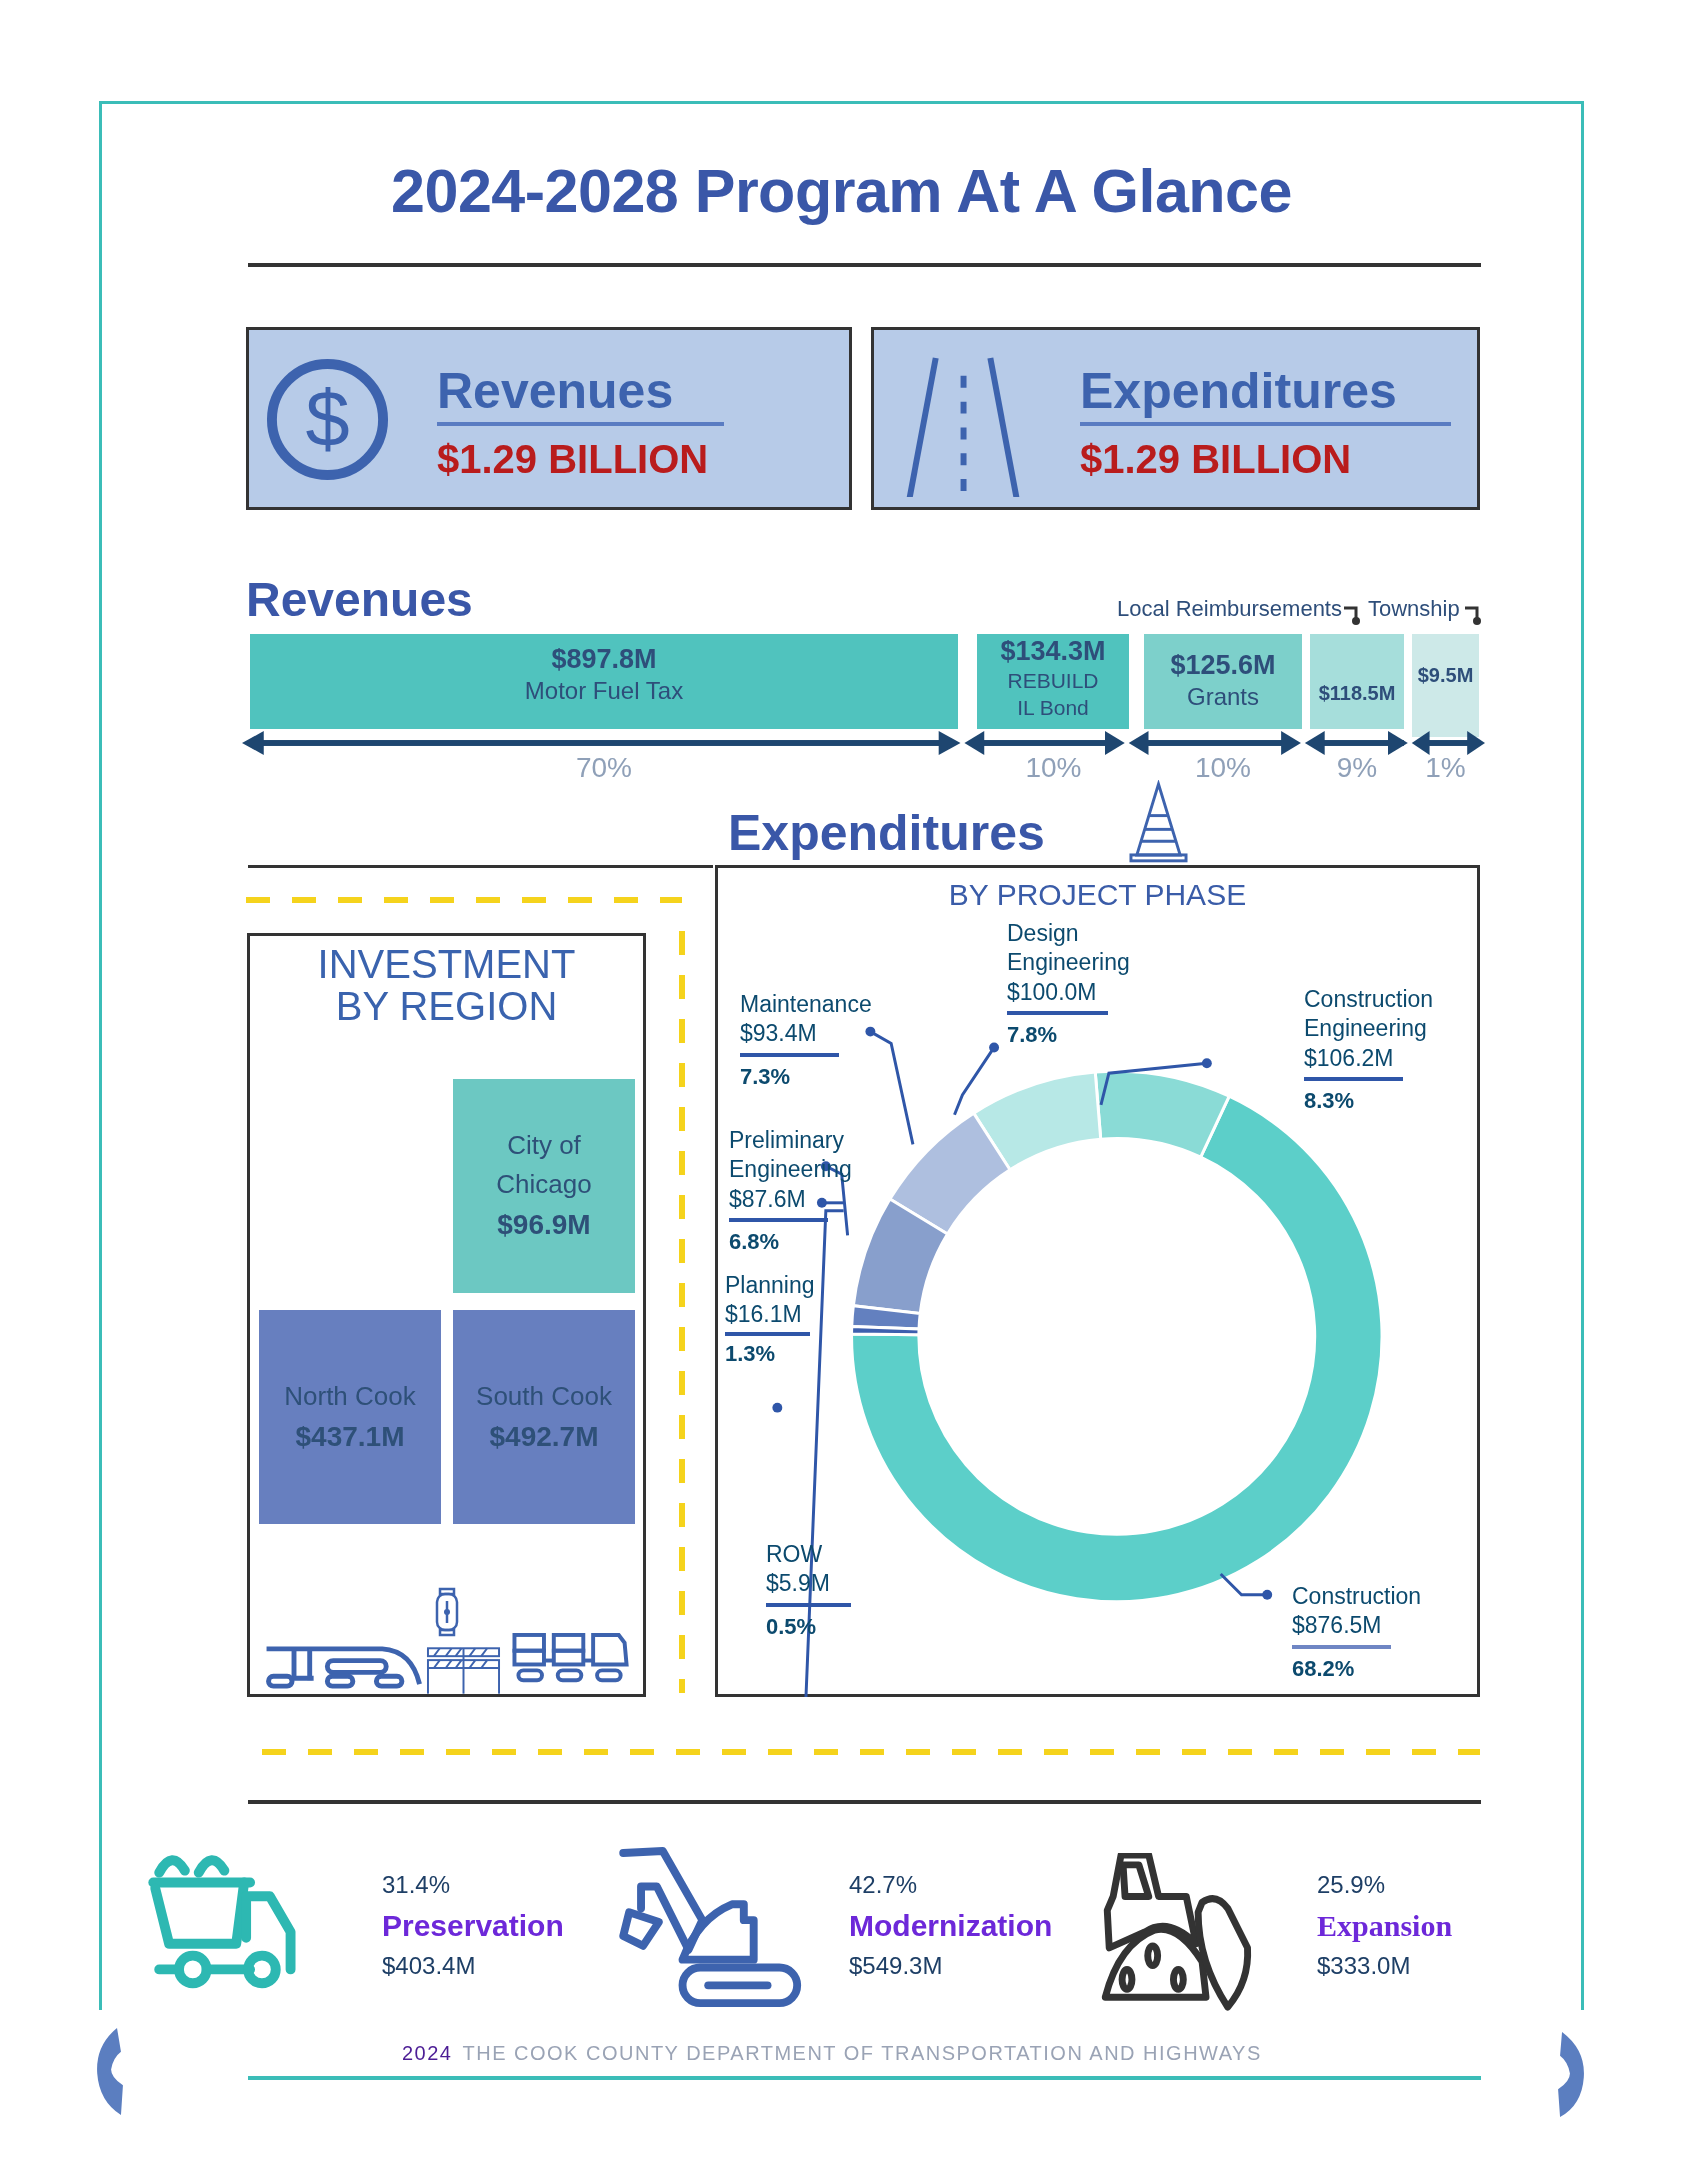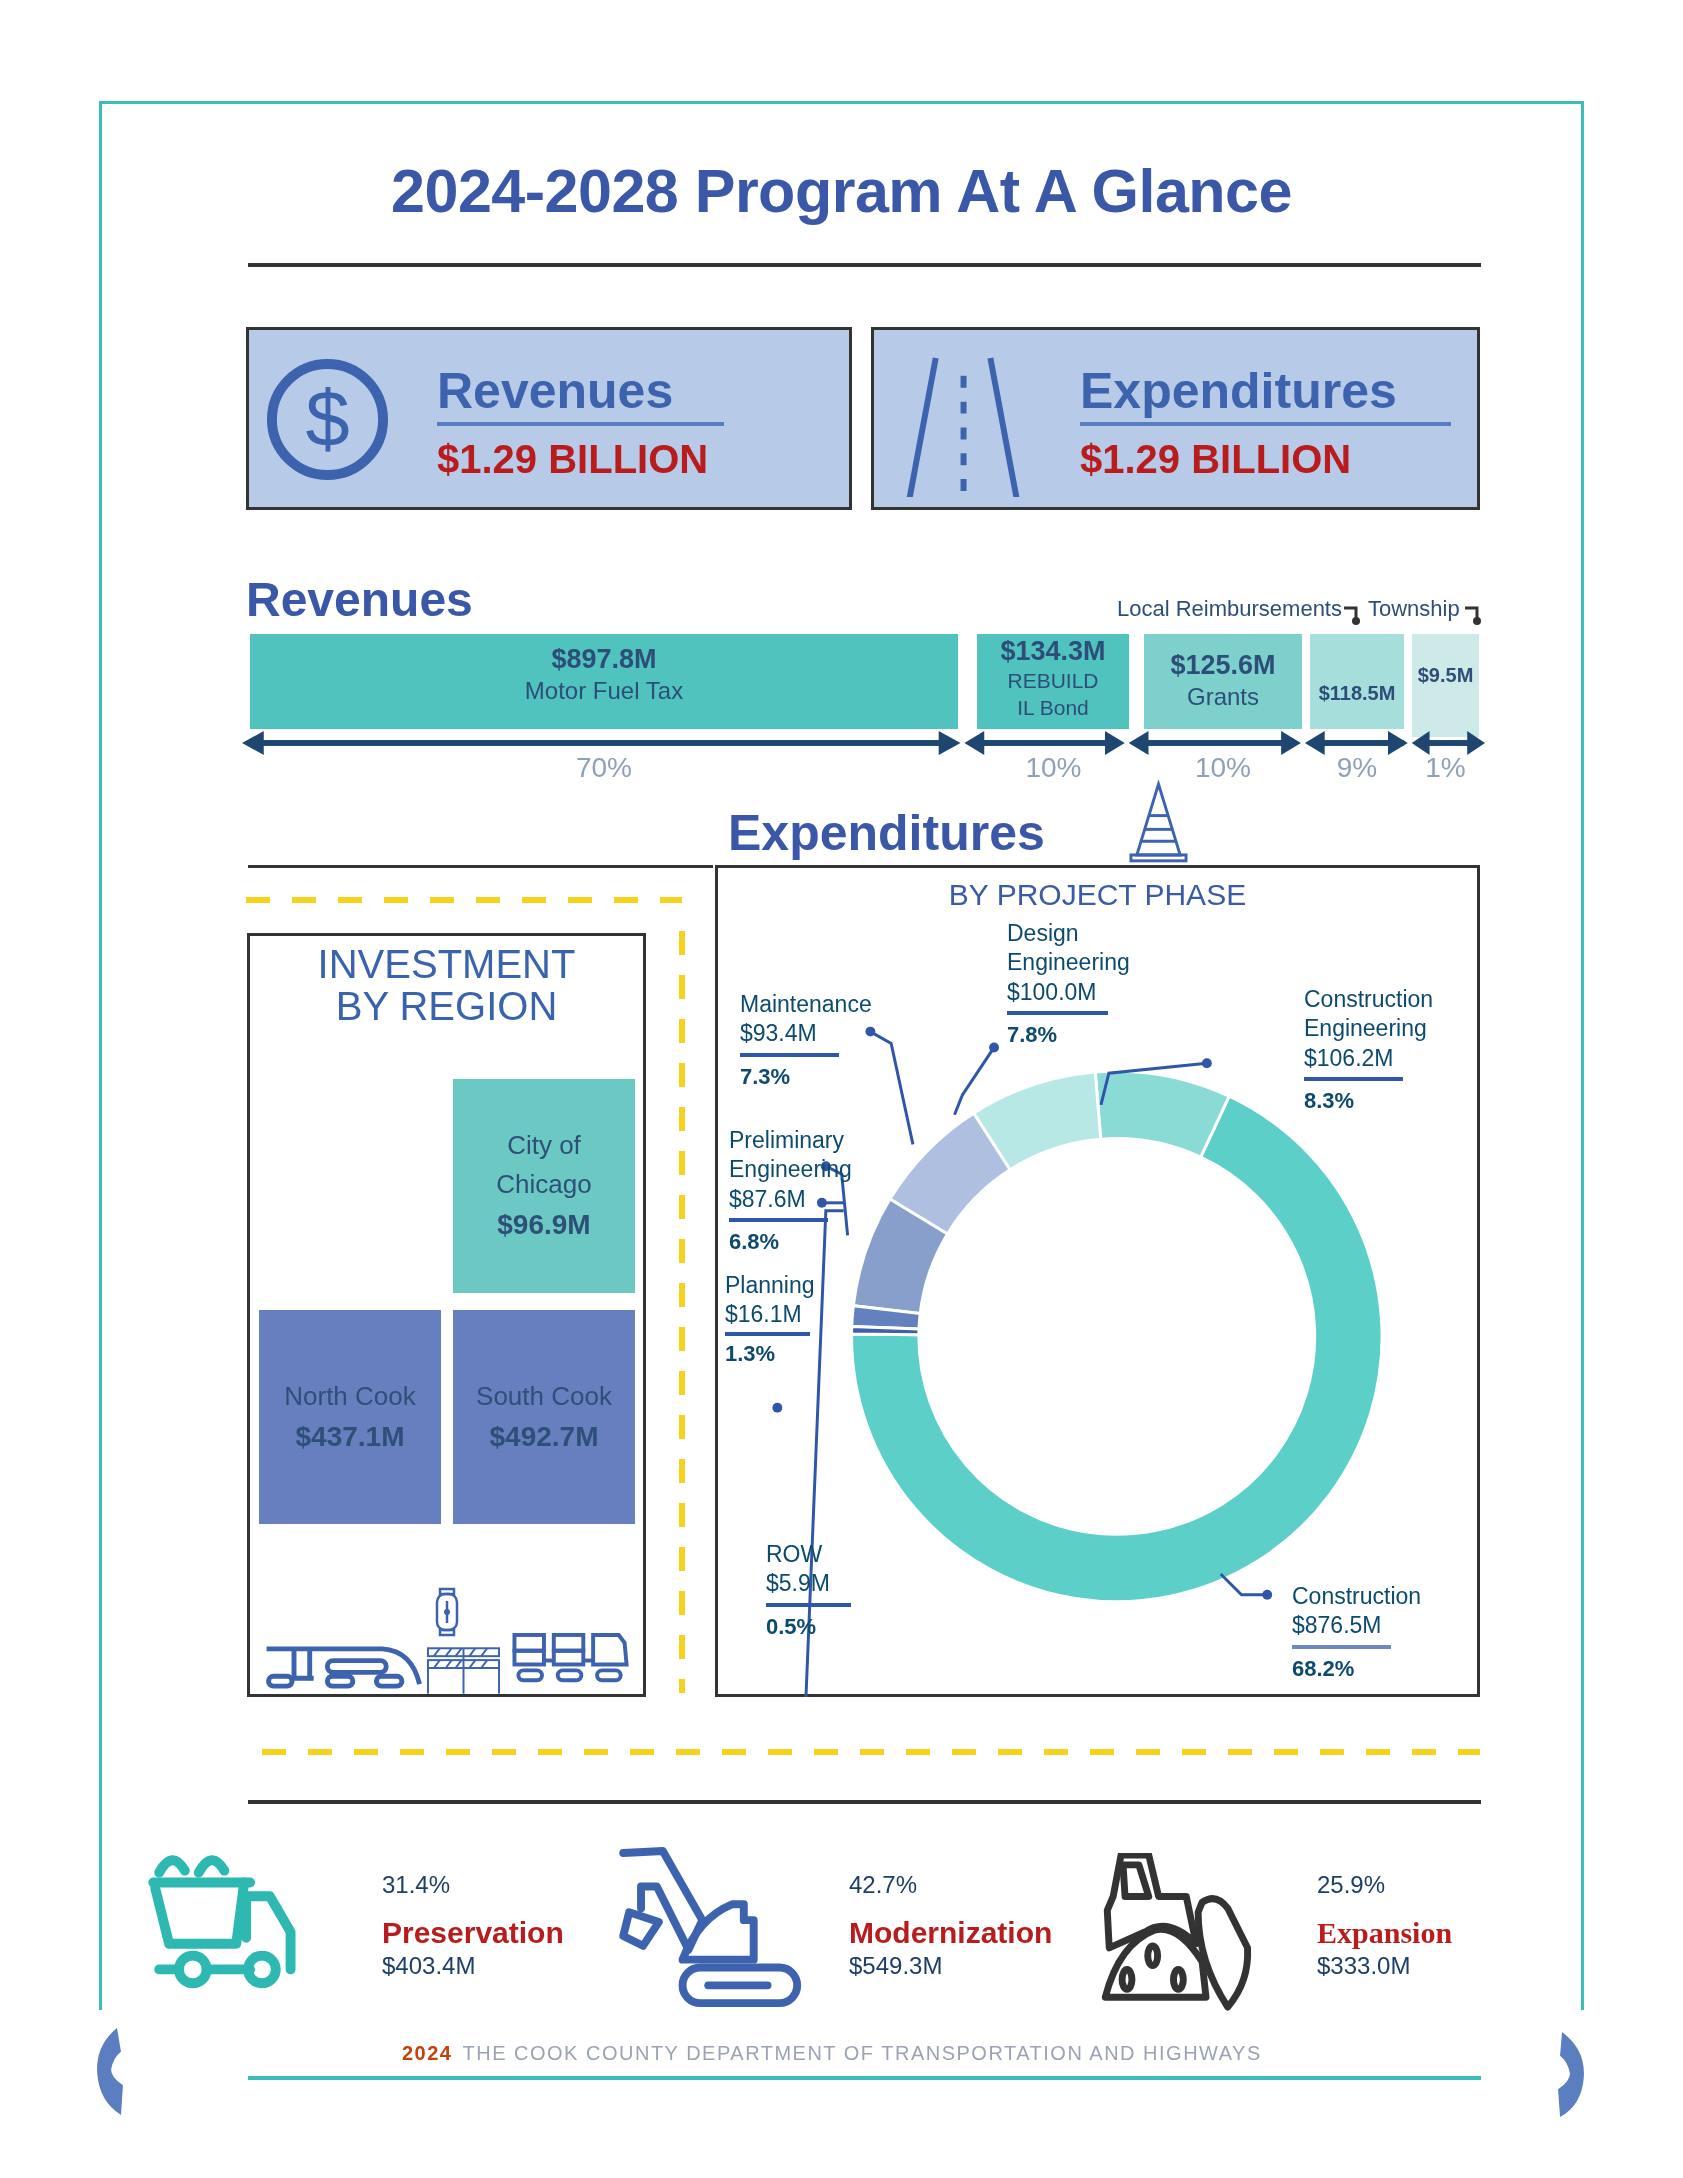--- a/index.html
+++ b/index.html
@@ -26,24 +26,24 @@
   .box { border: 3px solid #333; background: #fff; }
   .region-title { font-size: 40px; color: #3a63ae; text-align: center; line-height: 1.0; }
   .tile { display: flex; flex-direction: column; align-items: center; justify-content: center; text-align: center; color: #2e5078; }
   .tile .nm { font-size: 26px; line-height: 1.5; }
   .tile .vl { font-size: 28px; font-weight: bold; line-height: 1.5; }
   .phase-title { font-size: 30px; color: #3a5ca8; text-align: center; }
   .lbl { font-size: 23px; color: #0c4a6e; line-height: 1.28; }
   .lbl .ul { height: 4px; background: #2f56a8; margin: 4px 0 6px; }
   .lbl .p { font-weight: bold; font-size: 22px; }
   .cat-pct { font-size: 24px; color: #1e3f66; }
-  .cat-name { font-size: 30px; font-weight: bold; color: #b91c1c; margin-top: 7px; }
+  .cat-name { font-size: 30px; font-weight: bold; color: #6d28d9; }
   .cat-amt { font-size: 24px; color: #1e3f66; }
   .footer-text { font-size: 20px; color: #9aa3b5; letter-spacing: 1.5px; }
-  .footer-year { font-weight: bold; color: #c2410c; margin-right: 10px; }
+  .footer-year { font-weight: normal; color: #4c1d95; margin-right: 10px; }
 </style>
 </head>
 <body>
 
 <div class="abs frame"></div>
 
 <div class="abs title">2024-2028 Program At A Glance</div>
 <div class="abs rule" style="left:248px; top:263px; width:1233px;"></div>
 
 <div class="abs kpi" style="left:246px; top:327px; width:606px; height:183px;">

